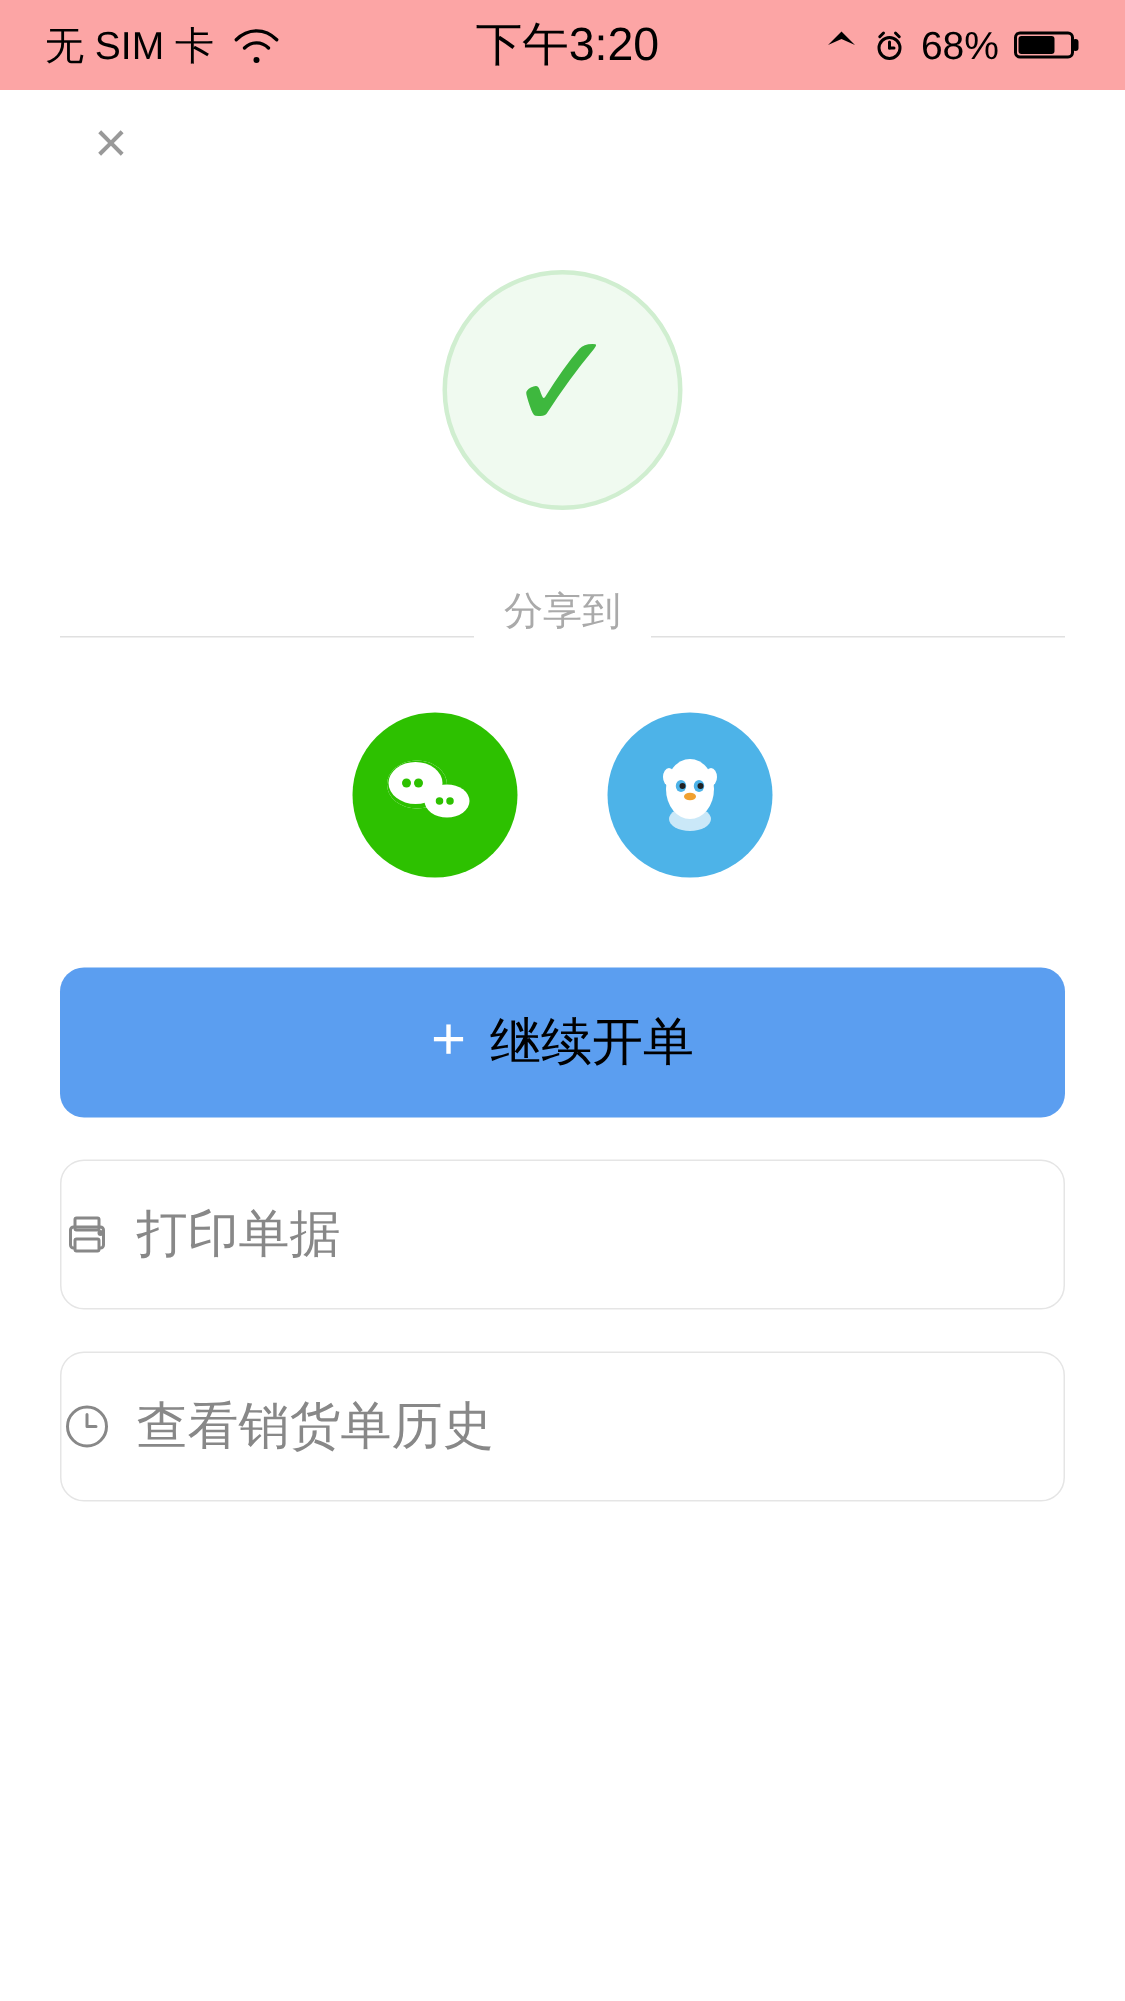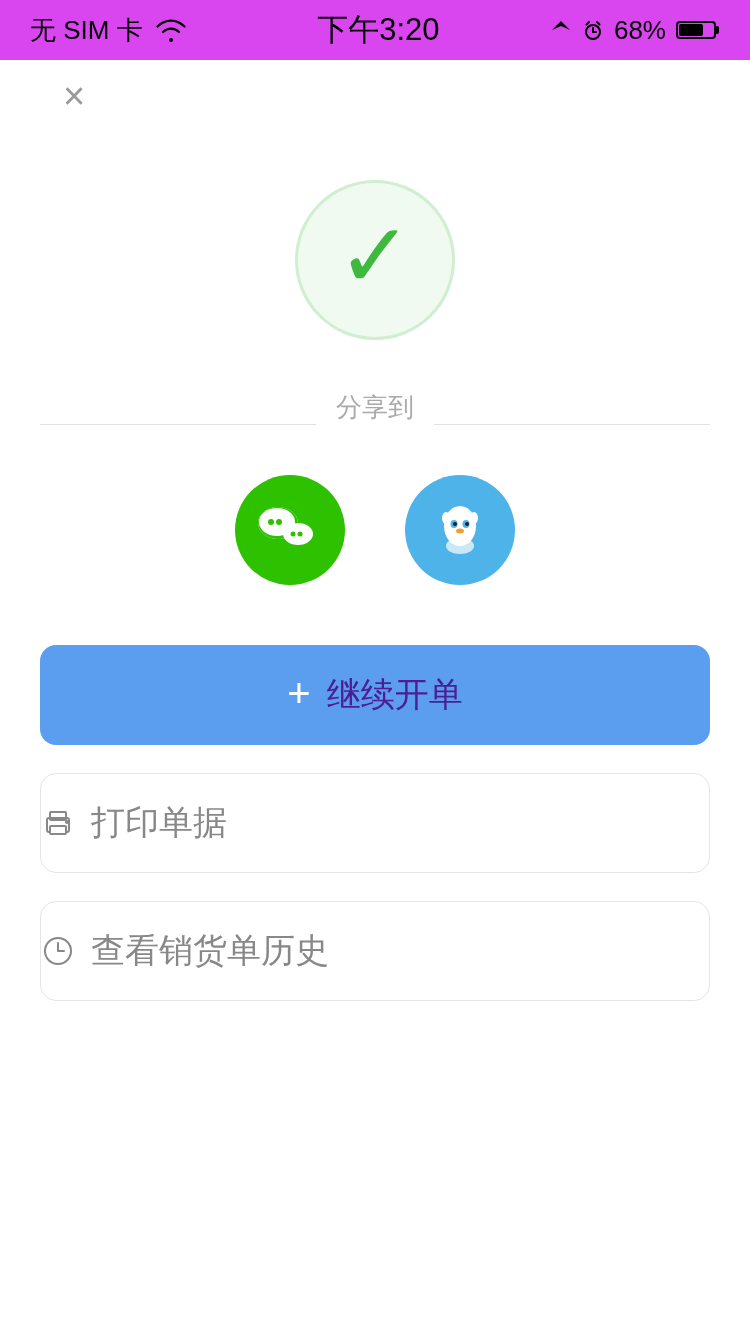--- a/index.html
+++ b/index.html
@@ -15,21 +15,21 @@
     }
 
     
     .status-bar {
       width: 100%;
       height: 60px;
       display: flex;
       align-items: center;
       justify-content: space-between;
       padding: 0 30px;
-      background: #d946ef;
+      background: #fca5a5;
     }
     .status-left {
       display: flex;
       align-items: center;
       gap: 12px;
       font-size: 26px;
       color: #000;
     }
     .status-center {
       font-size: 31px;
@@ -168,21 +168,21 @@
       border: none;
       border-radius: 16px;
       display: flex;
       align-items: center;
       justify-content: center;
       gap: 16px;
       cursor: pointer;
     }
     .btn-primary-text {
       font-size: 34px;
-      color: #4c1d95;
+      color: #000000;
       font-weight: 400;
     }
     .btn-plus {
       font-size: 40px;
       color: #fff;
       font-weight: 300;
       margin-top: -4px;
     }
 
     .btn-secondary {

